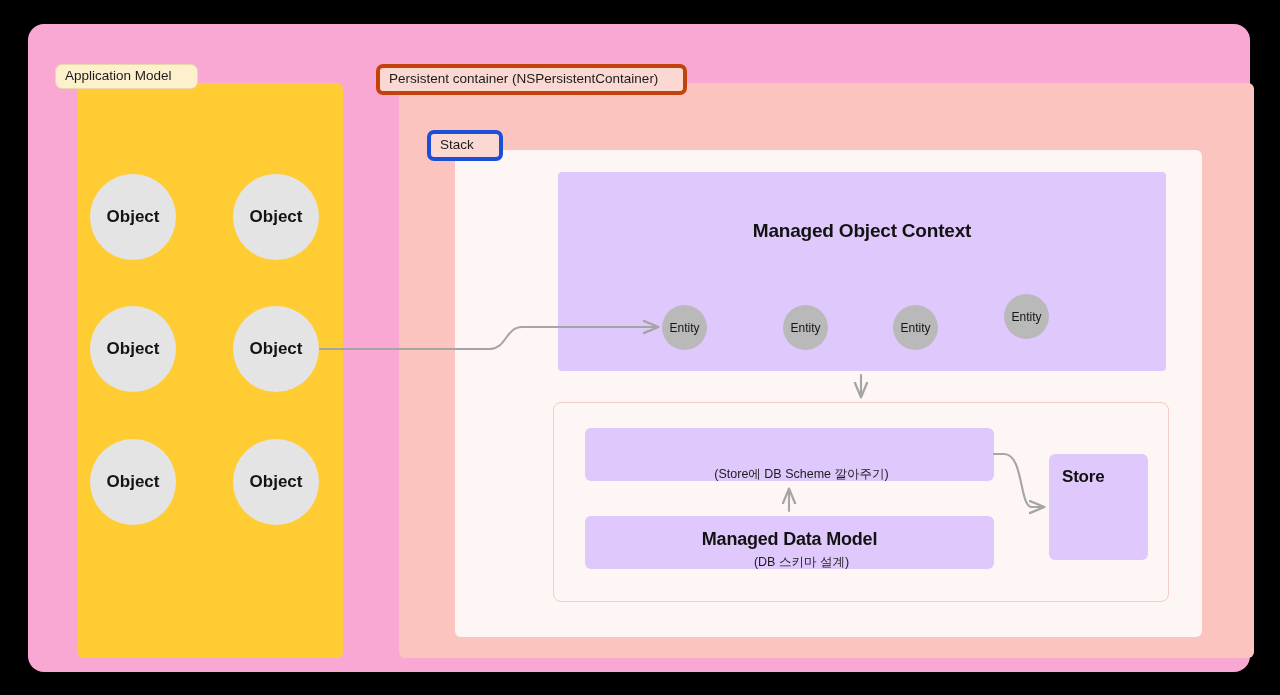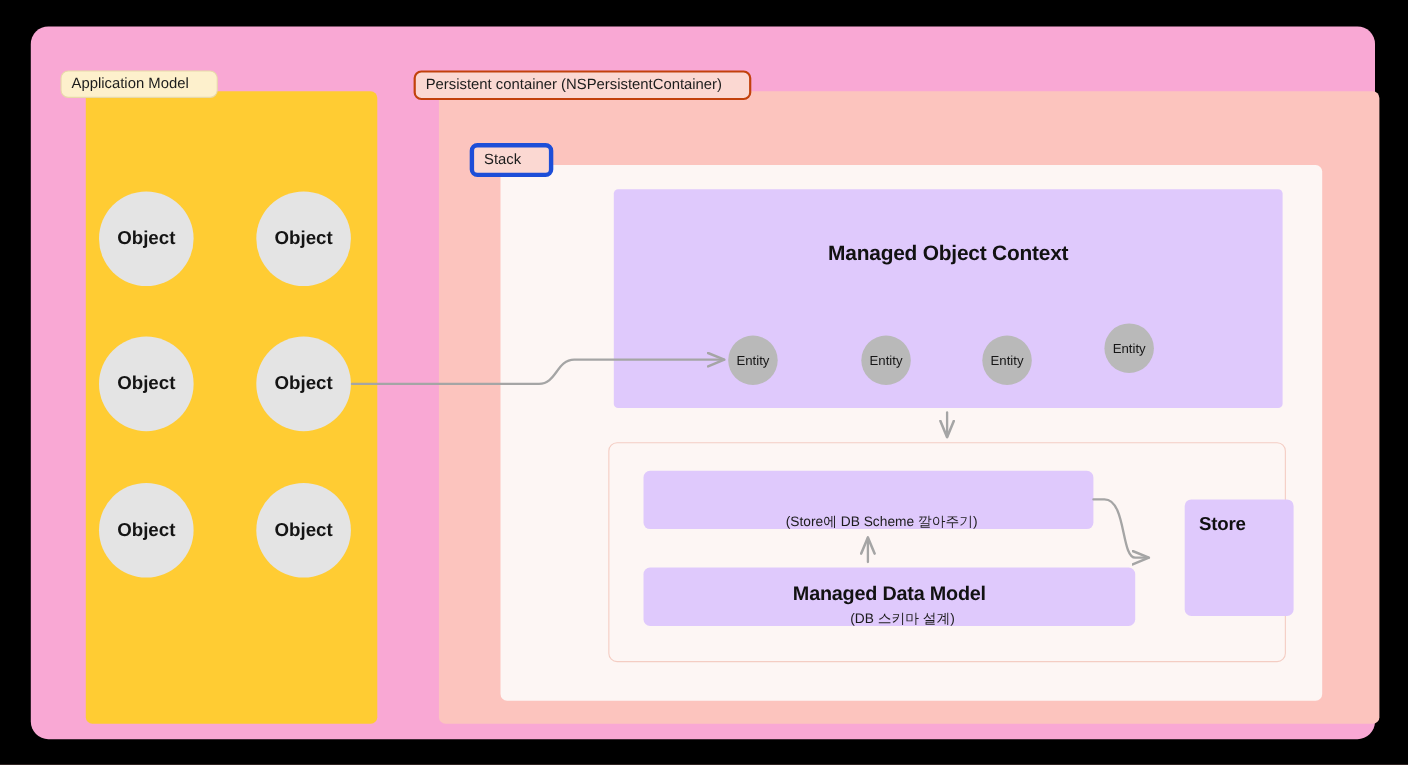--- a/index.html
+++ b/index.html
@@ -80,21 +80,21 @@
     top: 59px;
     width: 855px;
     height: 575px;
     background: #fcc4be;
     border-radius: 6px;
   }
   #pcontainer-tag {
     left: 376px;
     top: 64px;
     background: #fbd8d2;
-    border: 2px solid #c2410c;
+    border: 4px solid #c2410c;
   }
 
   
   #stack-box {
     position: absolute;
     left: 427px;
     top: 126px;
     width: 747px;
     height: 487px;
     background: #fdf6f4;
@@ -182,32 +182,31 @@
     left: 0; right: 0;
     top: 38px;
     text-align: center;
     font-size: 12.5px;
     font-weight: 400;
     color: #1c1c1c;
     padding-left: 24px;
   }
 
   #psc  { left: 557px; top: 404px; width: 409px; height: 53px; }
-  #mdm  { left: 557px; top: 492px; width: 447px; height: 53px; }
+  #mdm  { left: 557px; top: 492px; width: 409px; height: 53px; }
 
   
   #store {
     position: absolute;
     left: 1021px;
     top: 430px;
     width: 99px;
     height: 106px;
     background: #dfc9fc;
     border-radius: 6px;
-    margin-left: 28px;
   }
   #store-title {
     position: absolute;
     left: 13px;
     top: 13px;
     font-size: 17px;
     font-weight: 700;
     color: #101010;
     letter-spacing: -0.2px;
   }

